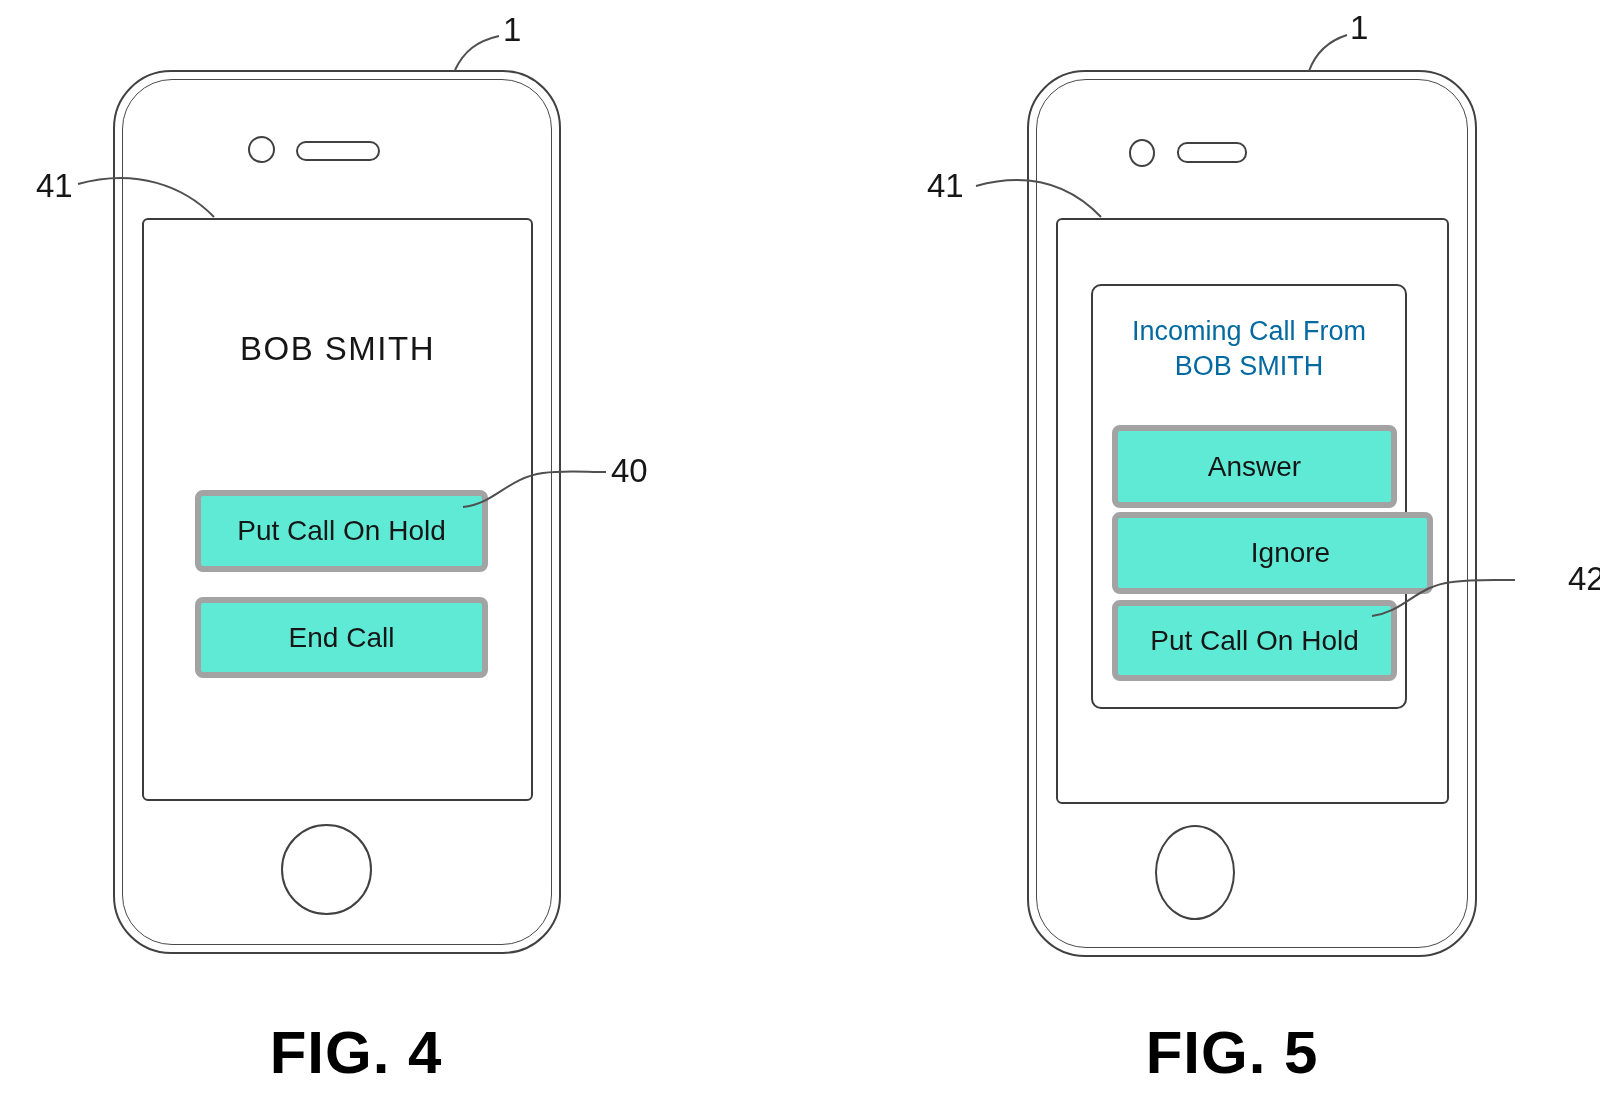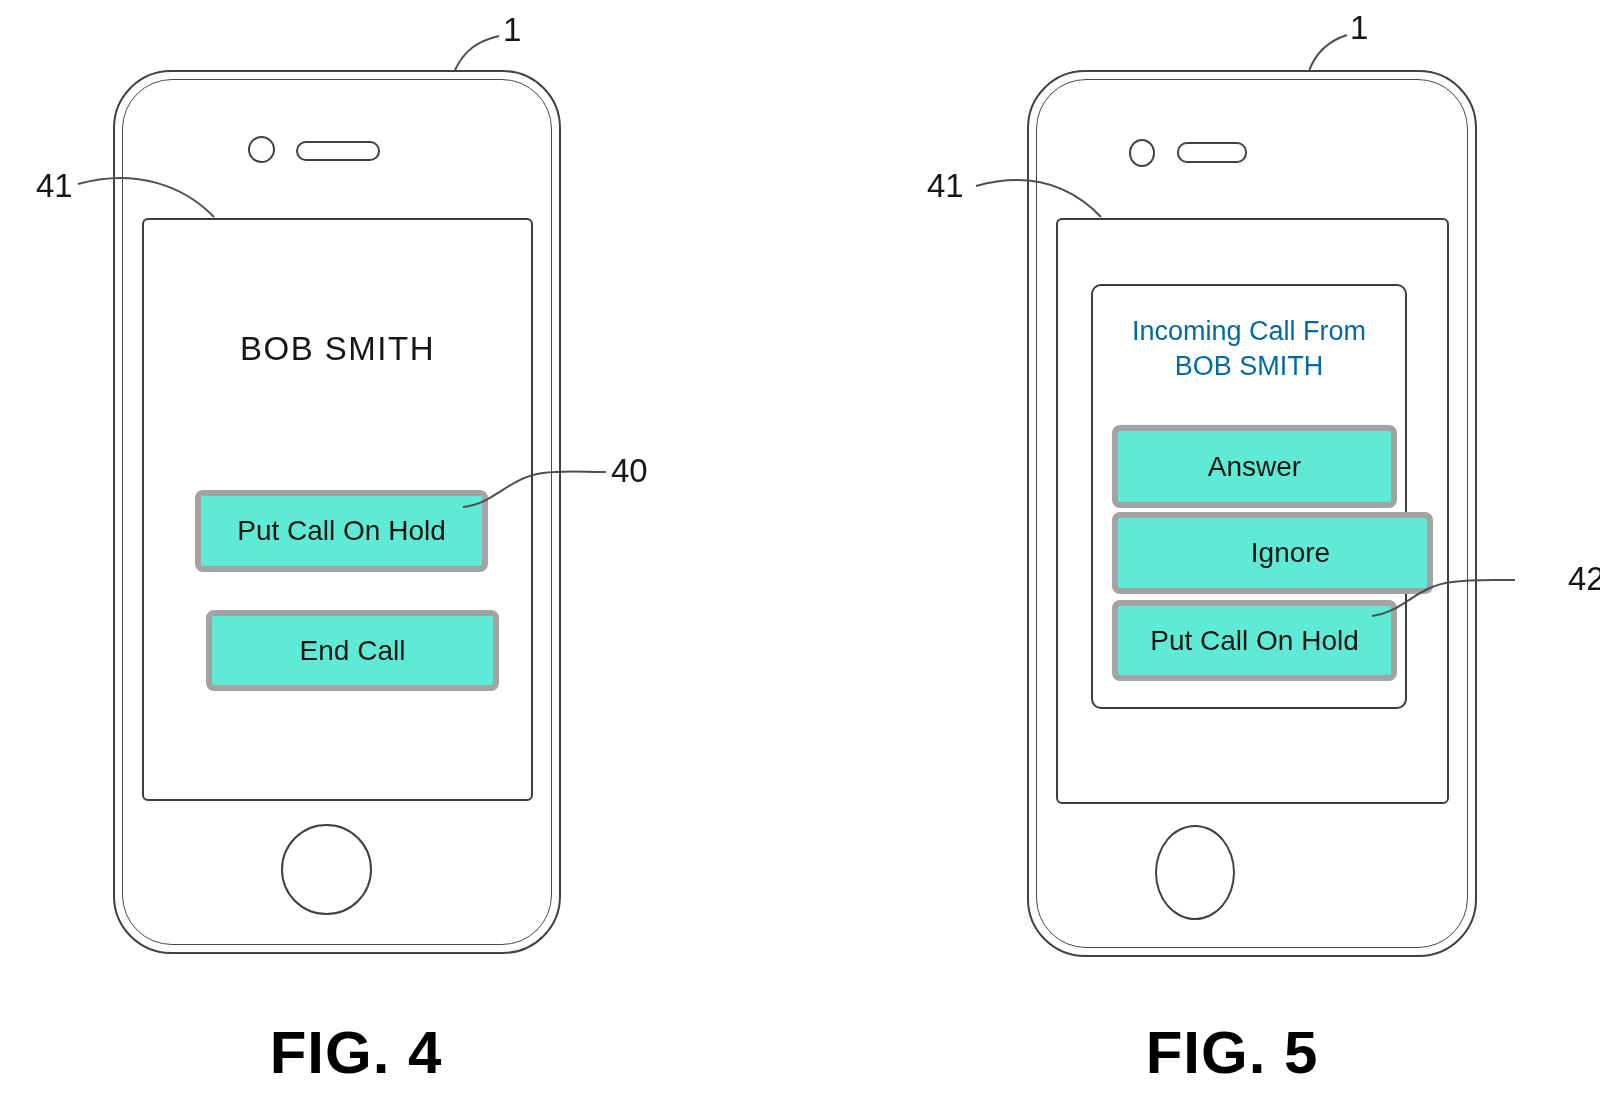--- a/index.html
+++ b/index.html
@@ -58,21 +58,21 @@
     </div>
 
     <div class="camera" style="left:248px; top:136px; width:23px; height:23px;"></div>
     <div class="speaker" style="left:296px; top:141px; width:80px; height:16px;"></div>
 
     <div class="screen" style="left:142px; top:218px; width:387px; height:579px;">
       <div class="caller-name" style="top:110px;">BOB SMITH</div>
 
       <div class="ui-button" style="left:51px; top:270px; width:281px; height:70px;">Put Call On Hold</div>
 
-      <div class="ui-button" style="left:62px; top:377px; width:281px; height:69px;margin-top:13px;">End Call</div>
+      <div class="ui-button" style="left:51px; top:377px; width:281px; height:69px;">End Call</div>
     </div>
 
     <div class="home" style="left:281px; top:824px; width:87px; height:87px;"></div>
 
     <div class="fig-caption" style="left:156px; top:1018px; width:400px;">FIG. 4</div>
 
     <div class="ref-num" style="left:36px; top:167px;">41</div>
     <div class="ref-num" style="left:503px; top:11px;">1</div>
     <div class="ref-num" style="left:611px; top:452px;">40</div>
   </div>

